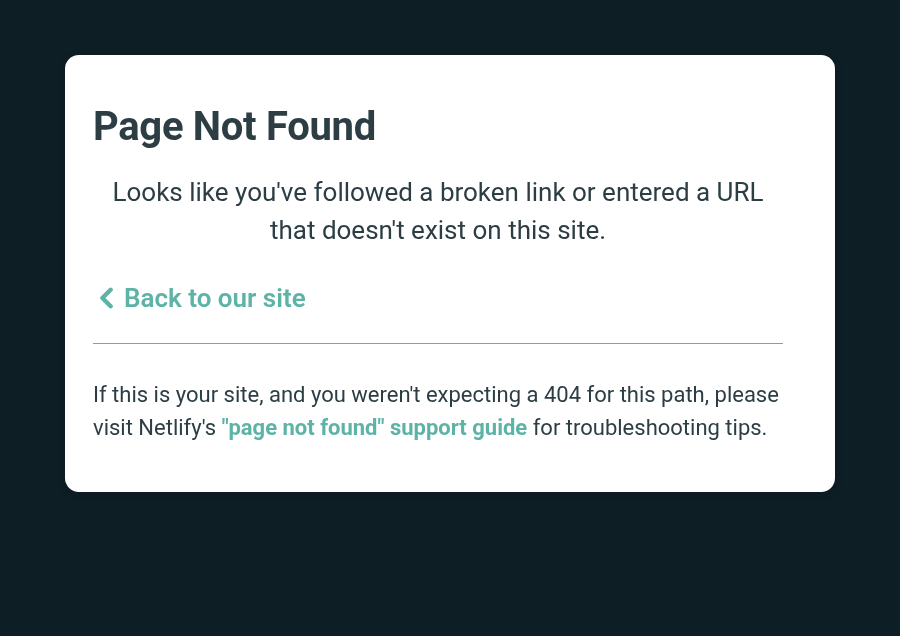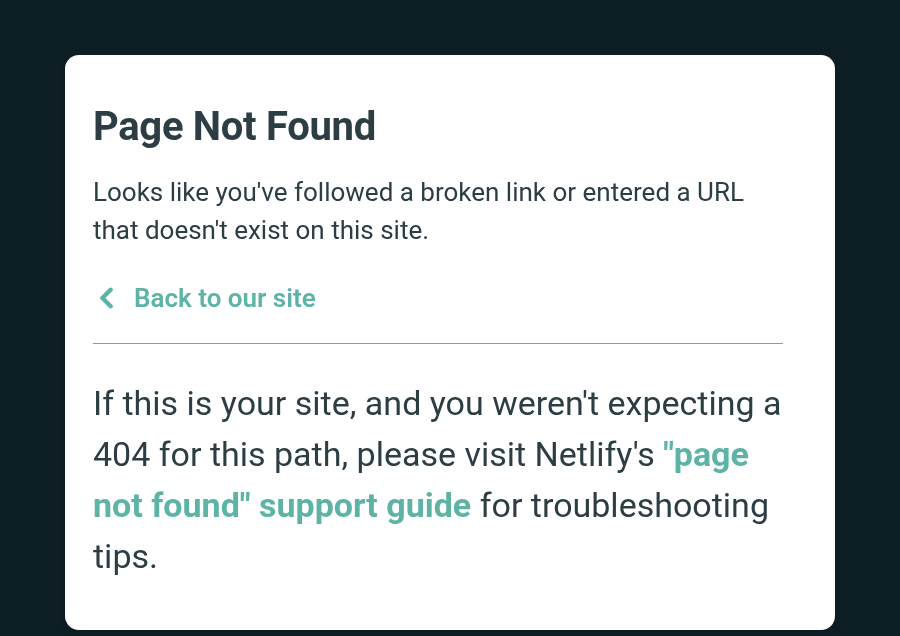--- a/index.html
+++ b/index.html
@@ -27,25 +27,26 @@
       font-weight: 700;
       color: #2c3e44;
       margin-bottom: 24px;
       letter-spacing: -0.3px;
     }
     p.message {
       font-size: 26px;
       line-height: 1.45;
       color: #2c3e44;
       margin-bottom: 34px;
+      text-align: center;
     }
     a.back-link {
       display: inline-flex;
       align-items: center;
-      gap: 20px;
+      gap: 10px;
       font-size: 26px;
       font-weight: 600;
       color: #5cb3a6;
       text-decoration: none;
       cursor: pointer;
       margin-bottom: 30px;
       margin-left: 6px;
     }
     a.back-link .chevron {
       display: inline-block;
@@ -54,21 +55,21 @@
       width: 15px;
       height: 22px;
       display: block;
     }
     hr.divider {
       border: none;
       border-top: 1px solid #999;
       margin-bottom: 34px;
     }
     p.support {
-      font-size: 34px;
+      font-size: 22px;
       line-height: 1.5;
       color: #2c3e44;
     }
     a.support-link {
       color: #5cb3a6;
       font-weight: 700;
       text-decoration: none;
       cursor: pointer;
     }
   </style>

